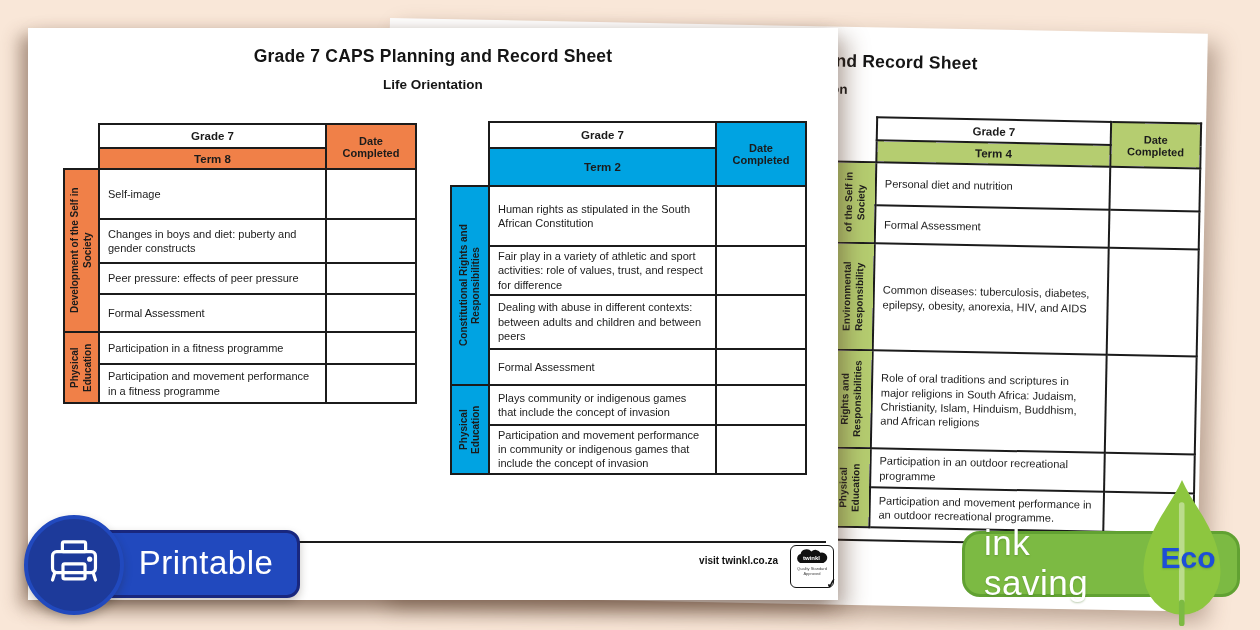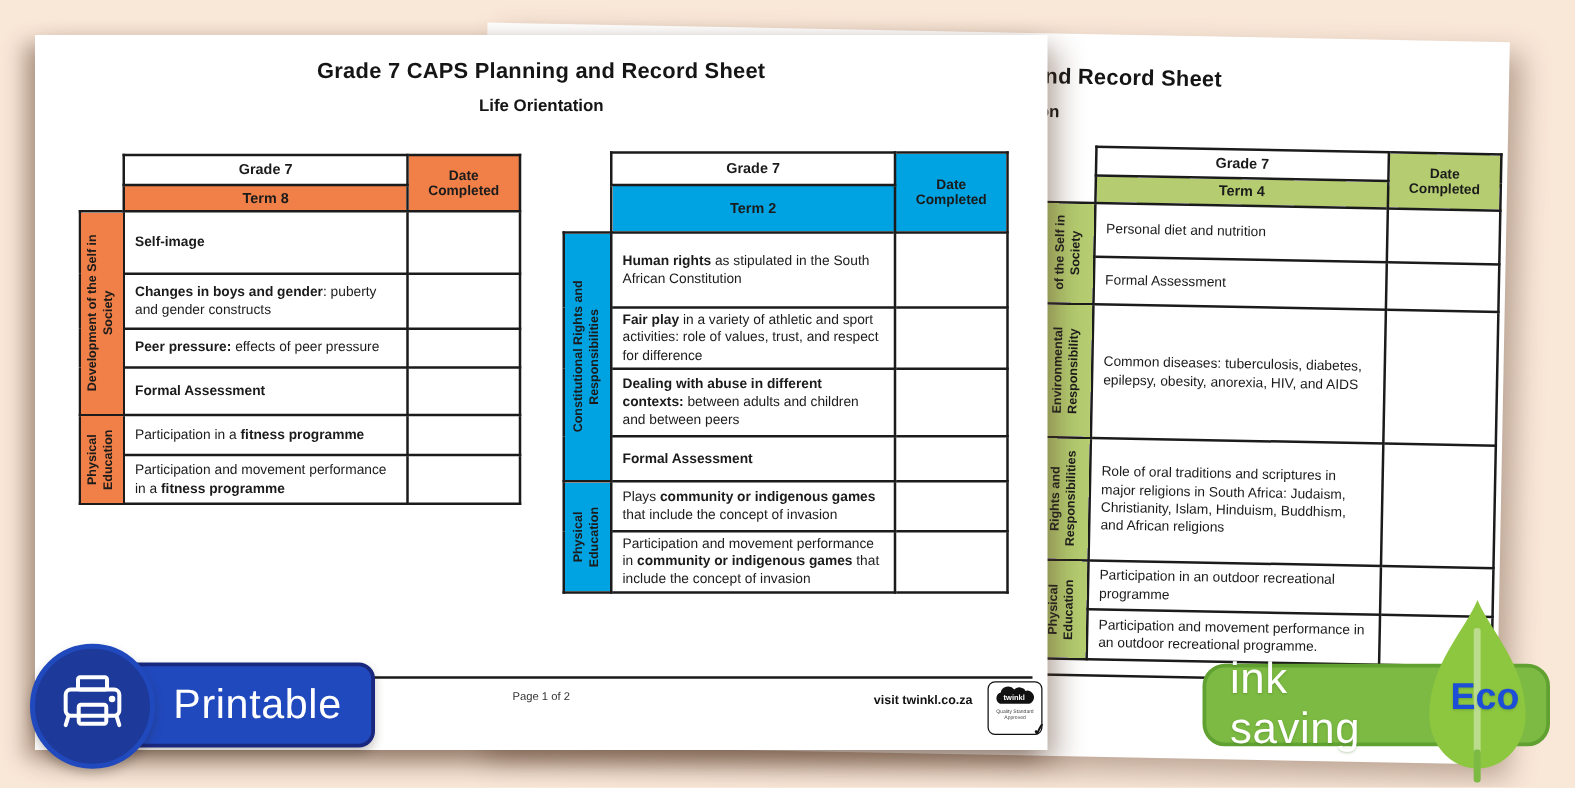--- a/index.html
+++ b/index.html
@@ -21,21 +21,21 @@
 
   
   .table-mount{position:absolute;}
   table.caps{border-collapse:collapse;table-layout:fixed;}
   table.caps td{border:2px solid #1b1b1b;vertical-align:middle;color:#1b1b1b;overflow:hidden;}
   table.caps td.ghost{border:none;background:transparent;}
   table.caps td.grade{font-weight:bold;font-size:11.5px;text-align:center;background:#fff;}
   table.caps td.termhead{font-weight:bold;font-size:11.5px;text-align:center;}
   table.caps td.datehead{font-weight:bold;font-size:11px;text-align:center;padding:0 4px;}
   table.caps td.topic{font-size:11px;line-height:1.3;padding:2px 8px;background:#fff;}
-  table.caps td.topic .b{font-weight:bold;}
+  table.caps td.topic .b{font-weight:normal;}
   table.caps td.datecell{background:#fff;}
   table.caps td.side{position:relative;padding:0;}
   .sideTxt{position:absolute;inset:0;display:flex;align-items:center;justify-content:center;
            writing-mode:vertical-rl;transform:rotate(180deg);text-align:center;
            font-weight:bold;font-size:10px;line-height:1.25;color:#1b1b1b;}
 
   
   .footer-line{position:absolute;left:12px;right:12px;height:2px;background:#1a1a1a;}
   .front-page .footer-line{top:513px;}
   .back-page .footer-line{top:512px;}
@@ -162,21 +162,21 @@
           </thead>
           <tbody>
             <tr style="height: 50px;">
               <td class="side" rowspan="4" style="background: rgb(240, 128, 72);">
                 <div class="sideTxt">Development of the Self in Society</div>
               </td>
               <td class="topic"><span class="b">Self-image</span></td>
               <td class="datecell"></td>
             </tr>
             <tr style="height: 44px;">
-              <td class="topic"><span class="b">Changes in boys and gender</span><span>: puberty and gender constructs</span></td>
+              <td class="topic"><span class="b">Changes in boys and diet</span><span>: puberty and gender constructs</span></td>
               <td class="datecell"></td>
             </tr>
             <tr style="height: 31px;">
               <td class="topic"><span class="b">Peer pressure:</span><span> effects of peer pressure</span></td>
               <td class="datecell"></td>
             </tr>
             <tr style="height: 38px;">
               <td class="topic"><span class="b">Formal Assessment</span></td>
               <td class="datecell"></td>
             </tr>
@@ -240,21 +240,20 @@
               <td class="datecell"></td>
             </tr>
             <tr style="height: 45px;">
               <td class="topic"><span>Participation and movement performance in </span><span class="b">community or indigenous games</span><span> that include the concept of invasion</span></td>
               <td class="datecell"></td>
             </tr>
           </tbody>
         </table>
       </div>
     <div class="footer-line"></div>
-    <div class="footer-page">Page 1 of 2</div>
     <div class="pf-visit">visit twinkl.co.za</div>
     <div class="twinkl-logo">
       <svg width="36" height="19" viewBox="0 0 60 30">
         <path d="M10 24 a8 8 0 0 1 1-15 a10 9 0 0 1 18-4 a9 8 0 0 1 15 2 a8 8 0 0 1 5 17 z" fill="#111"></path>
         <text x="29" y="19" fill="#fff" font-size="10" font-weight="bold" text-anchor="middle">twinkl</text>
       </svg>
       <div class="tl-sub">Quality Standard Approved</div>
       <div class="tl-check">✓</div>
     </div>
   </div>

